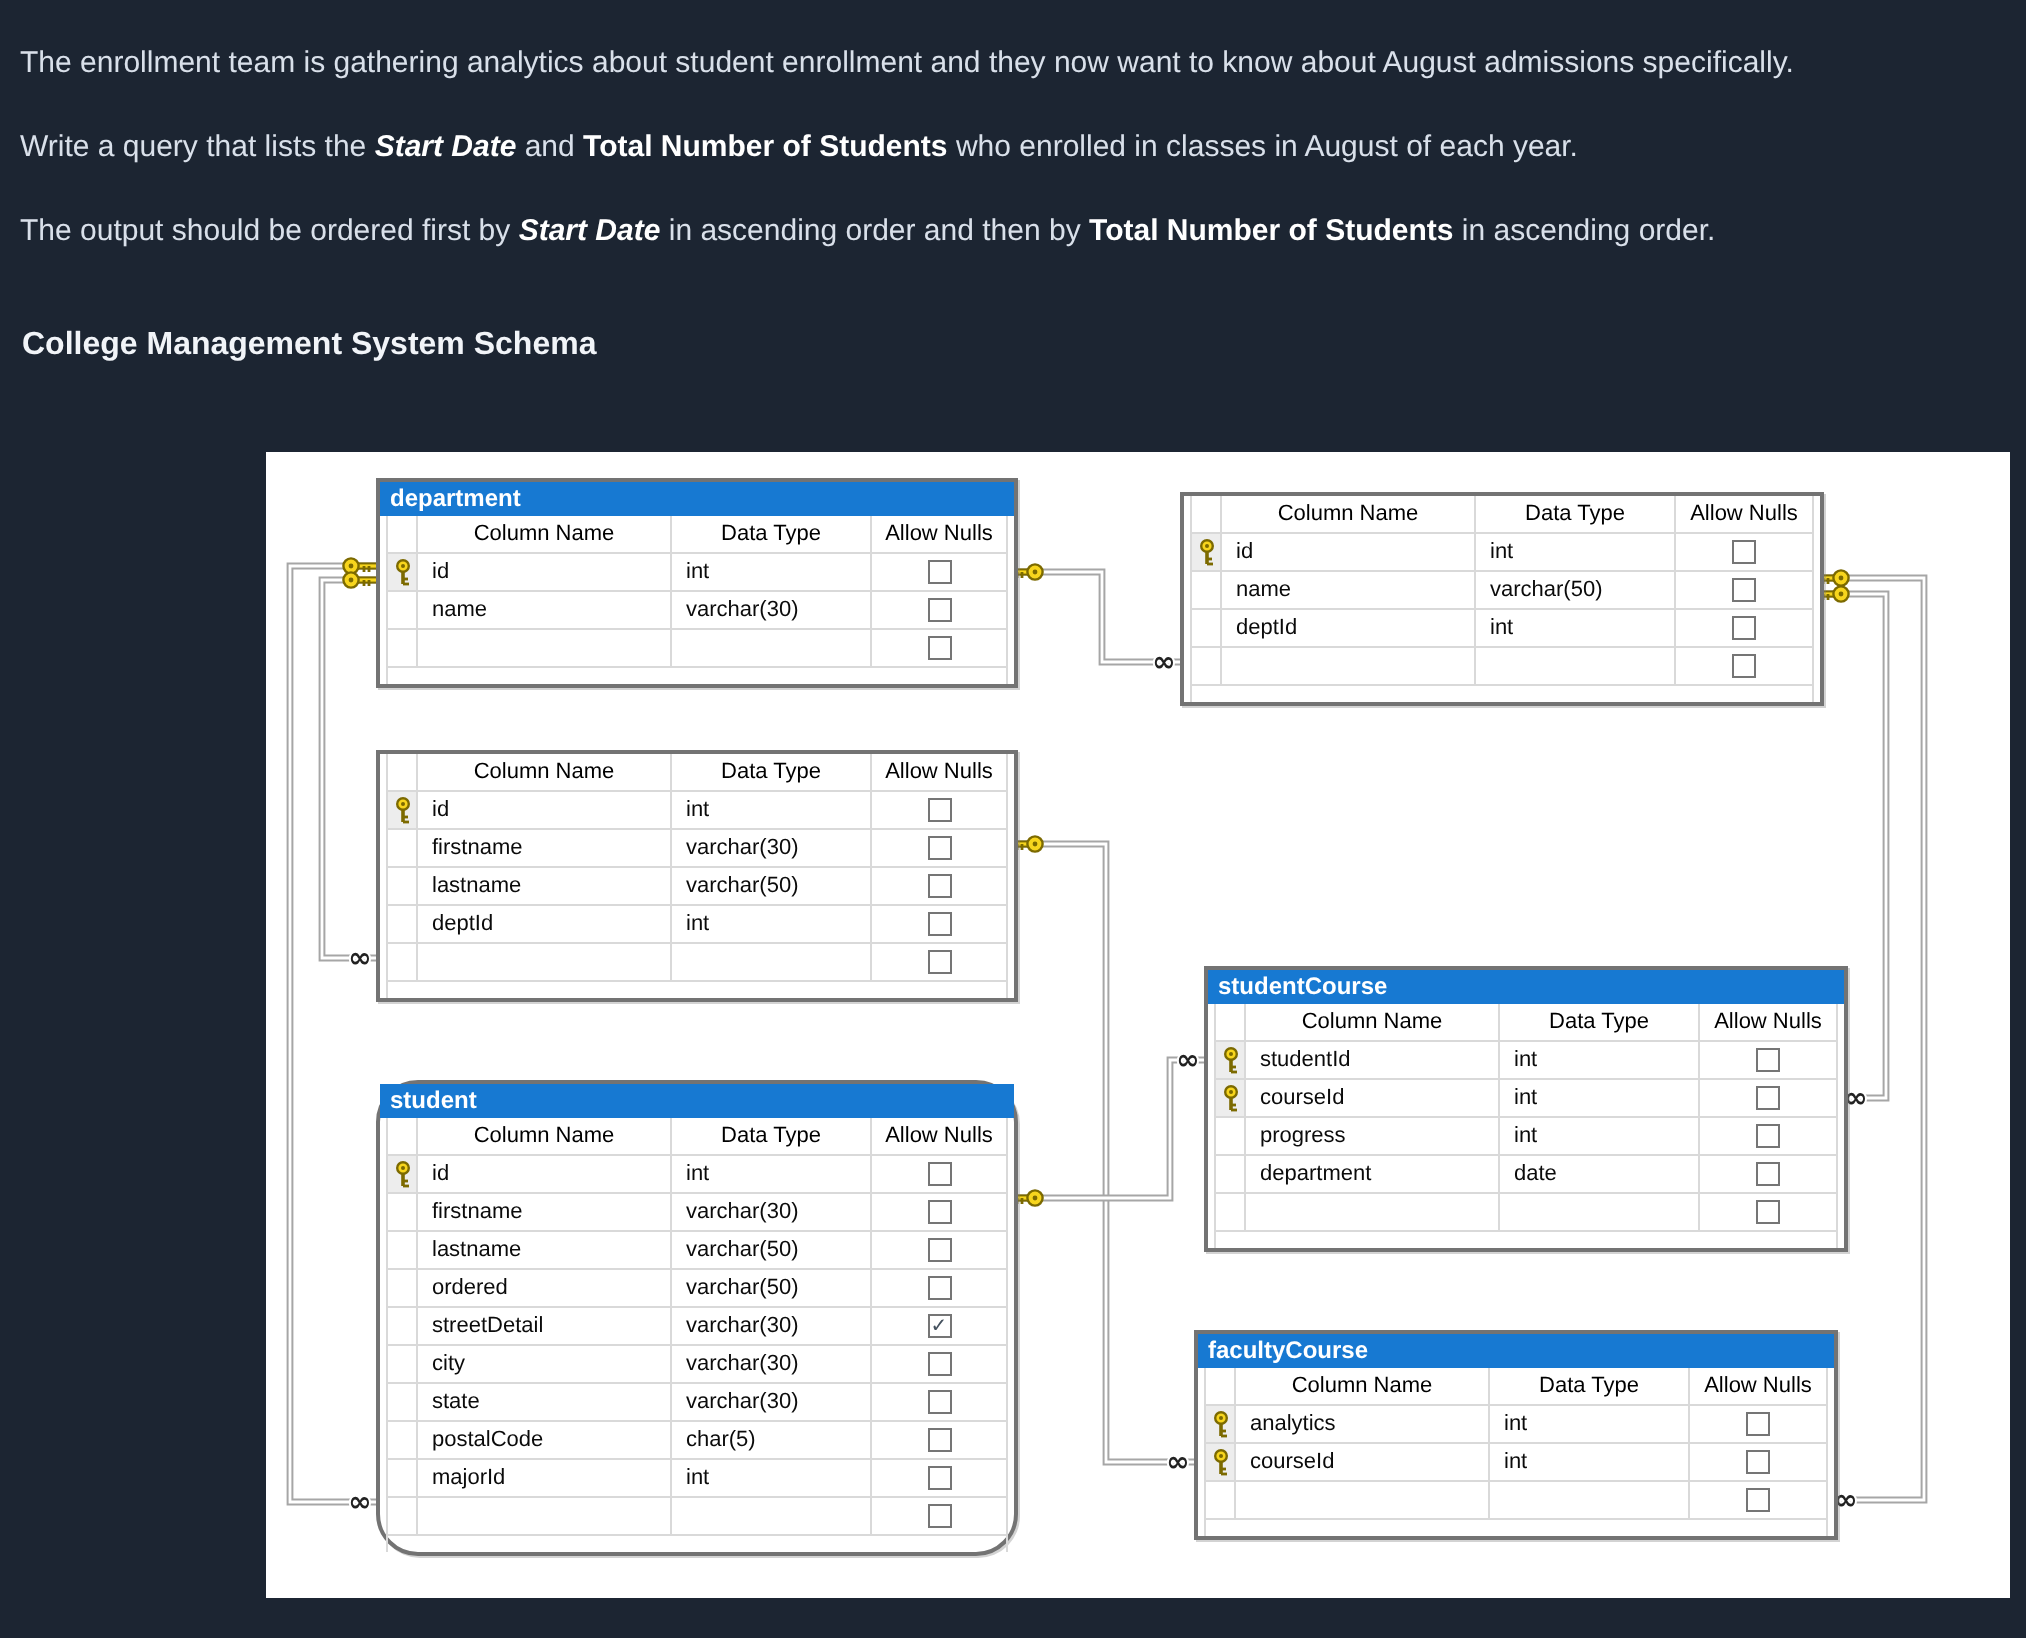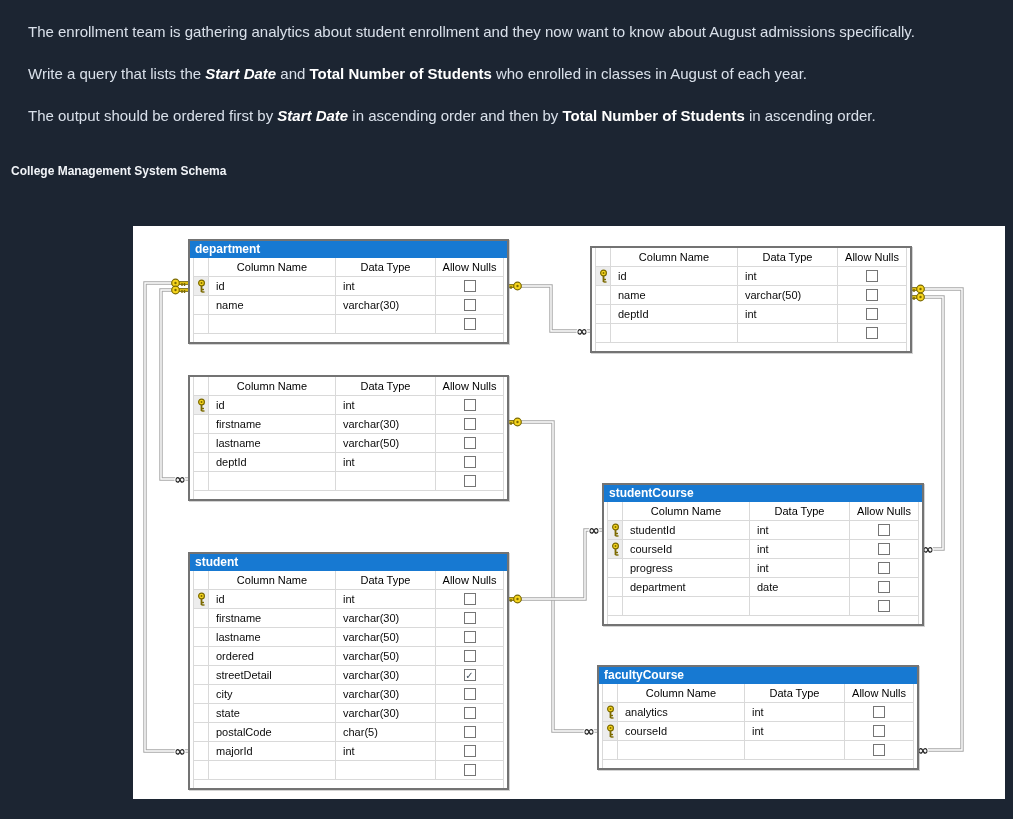--- a/index.html
+++ b/index.html
@@ -1,26 +1,26 @@
 <!DOCTYPE html>
 <html><head>
 <meta charset="utf-8">
 <style>
   html,body{margin:0;padding:0}
   body{
     width:1013px;height:819px;position:relative;overflow:hidden;
     background:#1c2532;
     font-family:"Liberation Sans",sans-serif;
   }
-  .question{padding:22px 28px 0}
+  .question{padding:22px 10px 0}
   .question p{margin:0 0 23px;font-size:15px;line-height:19px}
   .seg-normal{color:#d9e0ea}
   .seg-bold{color:#ffffff;font-weight:700}
   .seg-bold-italic{color:#ffffff;font-weight:700;font-style:italic}
-  .schema-heading{margin:39px 0 0;padding-left:11px;font-size:12px;font-weight:700;color:#f1f4f8}
+  .schema-heading{margin:39px 0 0;padding-left:11px;font-size:16px;font-weight:700;color:#f1f4f8}
 
   .panel{position:absolute;left:133px;top:226px;width:872px;height:573px;background:#ffffff}
   #conn-svg{position:absolute;left:0;top:0}
   #tables{position:absolute;left:0;top:0;width:100%;height:100%}
 
   .tbl{position:absolute;background:#ffffff;border:2px solid #737373;box-shadow:1px 1px 0 rgba(130,130,130,.35)}
   .tbl-title{background:#1779d2;color:#ffffff;font-weight:700;font-size:12px;height:17px;line-height:16px;padding-left:5px}
   .grid{margin:0 3px;border-left:1px solid #d9d9d9;border-right:1px solid #d9d9d9}
   .row{display:flex;height:18px;border-bottom:1px solid #d9d9d9;background:#fff}
   .c{border-right:1px solid #d9d9d9;overflow:hidden;box-sizing:border-box}
@@ -342,21 +342,21 @@
               <div class="c ic"></div>
               <div class="c name"></div>
               <div class="c type"></div>
               <div class="c nc">
                 <span class="cb"></span>
               </div>
             </div>
             <div class="strip"></div>
           </div>
         </div>
-        <div class="tbl" style="left: 55px; top: 326px; width: 317px;">
+        <div class="tbl" style="left: 55px; top: 314px; width: 317px; border-radius: 21px;">
           <div class="tbl-title">student</div>
           <div class="grid">
             <div class="row hrow">
               <div class="c ic"></div>
               <div class="c name">Column Name</div>
               <div class="c type">Data Type</div>
               <div class="c nc">Allow Nulls</div>
             </div>
             <div class="row">
               <div class="c ic pk">

